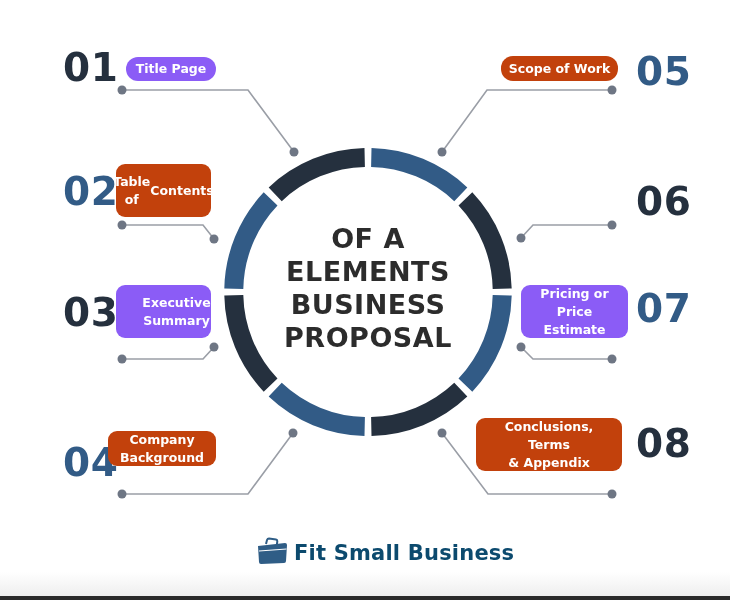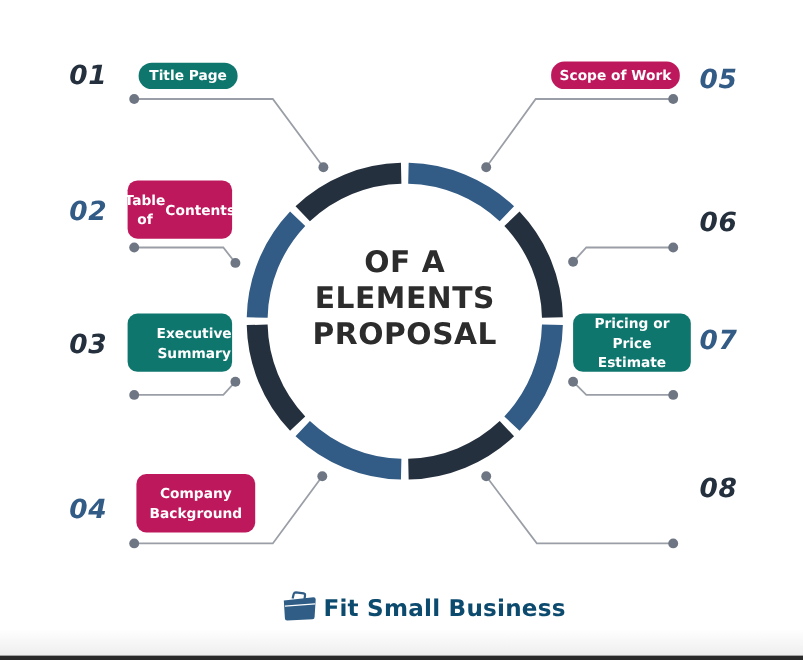--- a/index.html
+++ b/index.html
@@ -9,34 +9,33 @@
     font-family: "DejaVu Sans", "Liberation Sans", sans-serif;
   }
   .canvas { position: absolute; left: 0; top: 0; width: 730px; height: 600px; }
   .bottom-fade {
     position: absolute; left: 0; top: 572px; width: 730px; height: 24px;
     background: linear-gradient(#ffffff, #eeeeee);
   }
   .bottom-bar { position: absolute; left: 0; top: 596px; width: 730px; height: 4px; background: #2a2a2a; }
   svg#ring { position: absolute; left: 0; top: 0; }
   .num {
-    position: absolute; font-weight: bold; font-size: 24px; line-height: 34px;
+    position: absolute; font-weight: bold; font-size: 39px; line-height: 34px;
     letter-spacing: 0.5px;
-    font-style: italic;
   }
   .num.dark { color: #25303e; }
   .num.blue { color: #325b86; }
   .label-box {
     position: absolute; box-sizing: border-box; color: #ffffff;
     font-weight: bold; font-size: 12.5px; line-height: 18px;
     display: flex; align-items: center; justify-content: center; text-align: center;
     padding: 0 6px;
   }
-  .label-box.dark { background: #0f766e; align-items: center; }
-  .label-box.blue { background: #be185d; }
+  .label-box.dark { background: #8b5cf6; align-items: center; }
+  .label-box.blue { background: #c2410c; }
   .label-box.pill { border-radius: 12px; }
   .label-box.rect { border-radius: 9px; }
   .center-title {
     position: absolute; left: 258px; top: 222px; width: 220px;
     text-align: center; color: #2c2c2c;
     font-weight: bold; font-size: 27px; line-height: 33px; letter-spacing: 0.5px;
   }
   .brand {
     position: absolute; left: 256px; top: 538px; height: 30px;
     display: flex; align-items: center; gap: 6px;
@@ -87,20 +86,21 @@
       <circle cx="521" cy="347" r="4.5"></circle>
         <circle cx="612" cy="359" r="4.5"></circle>
       <circle cx="442" cy="433" r="4.5"></circle>
         <circle cx="612" cy="494" r="4.5"></circle>
     </g>
   </svg>
 
   <div class="center-title">
     <div>OF A</div>
     <div>ELEMENTS</div>
+    <div>BUSINESS</div>
     <div>PROPOSAL</div>
   </div>
 
   <div class="num dark" style="left:63px; top:51px;">01</div>
   <div class="label-box dark pill" style="left:126px; top:57px; width:90px; height:24px;">
     <span>Title Page</span>
   </div>
 
   <div class="num blue" style="left:63px; top:175px;">02</div>
   <div class="label-box blue rect" style="left:116px; top:164px; width:95px; height:53px; flex-direction:row;">
@@ -108,39 +108,43 @@
     <span>Contents</span>
   </div>
 
   <div class="num dark" style="left:63px; top:296px;">03</div>
   <div class="label-box dark rect" style="left:116px; top:285px; width:95px; height:53px; flex-direction:column;padding-left:32px;">
     <span>Executive</span>
     <span>Summary</span>
   </div>
 
   <div class="num blue" style="left:63px; top:446px;">04</div>
-  <div class="label-box blue rect" style="left:124px; top:431px; width:108px; height:53px; flex-direction:column;">
+  <div class="label-box blue rect" style="left:108px; top:431px; width:108px; height:35px; flex-direction:column;">
     <span>Company</span>
     <span>Background</span>
   </div>
 
   <div class="num blue" style="left:636px; top:55px;">05</div>
   <div class="label-box blue pill" style="left:501px; top:56px; width:117px; height:25px;">
     <span>Scope of Work</span>
   </div>
 
   <div class="num dark" style="left:636px; top:185px;">06</div>
 
   <div class="num blue" style="left:636px; top:292px;">07</div>
   <div class="label-box dark rect" style="left:521px; top:285px; width:107px; height:53px; flex-direction:column;">
     <span>Pricing or</span>
     <span>Price Estimate</span>
   </div>
 
   <div class="num dark" style="left:636px; top:427px;">08</div>
+  <div class="label-box blue rect" style="left:476px; top:418px; width:146px; height:53px; flex-direction:column;">
+    <span>Conclusions, Terms</span>
+    <span>&amp; Appendix</span>
+  </div>
 
   <div class="brand">
     <span>
       <svg width="32" height="28" viewBox="0 0 32 28">
         <path d="M10 7 L11 3 Q11.5 1.5 13 1.5 L20 2.5 Q21.5 2.8 21.3 4.3 L20.8 8" fill="none" stroke="#2f5d86" stroke-width="2"></path>
         <path d="M2 9 L29 6 Q31 6 31 8 L30 24 Q30 26 28 26 L5 27 Q3 27 3 25 Z" fill="#2f5d86"></path>
         <path d="M3 14 L30.5 12" stroke="#ffffff" stroke-width="1.2"></path>
       </svg>
     </span>
     <span class="brand-name">Fit Small Business</span>

